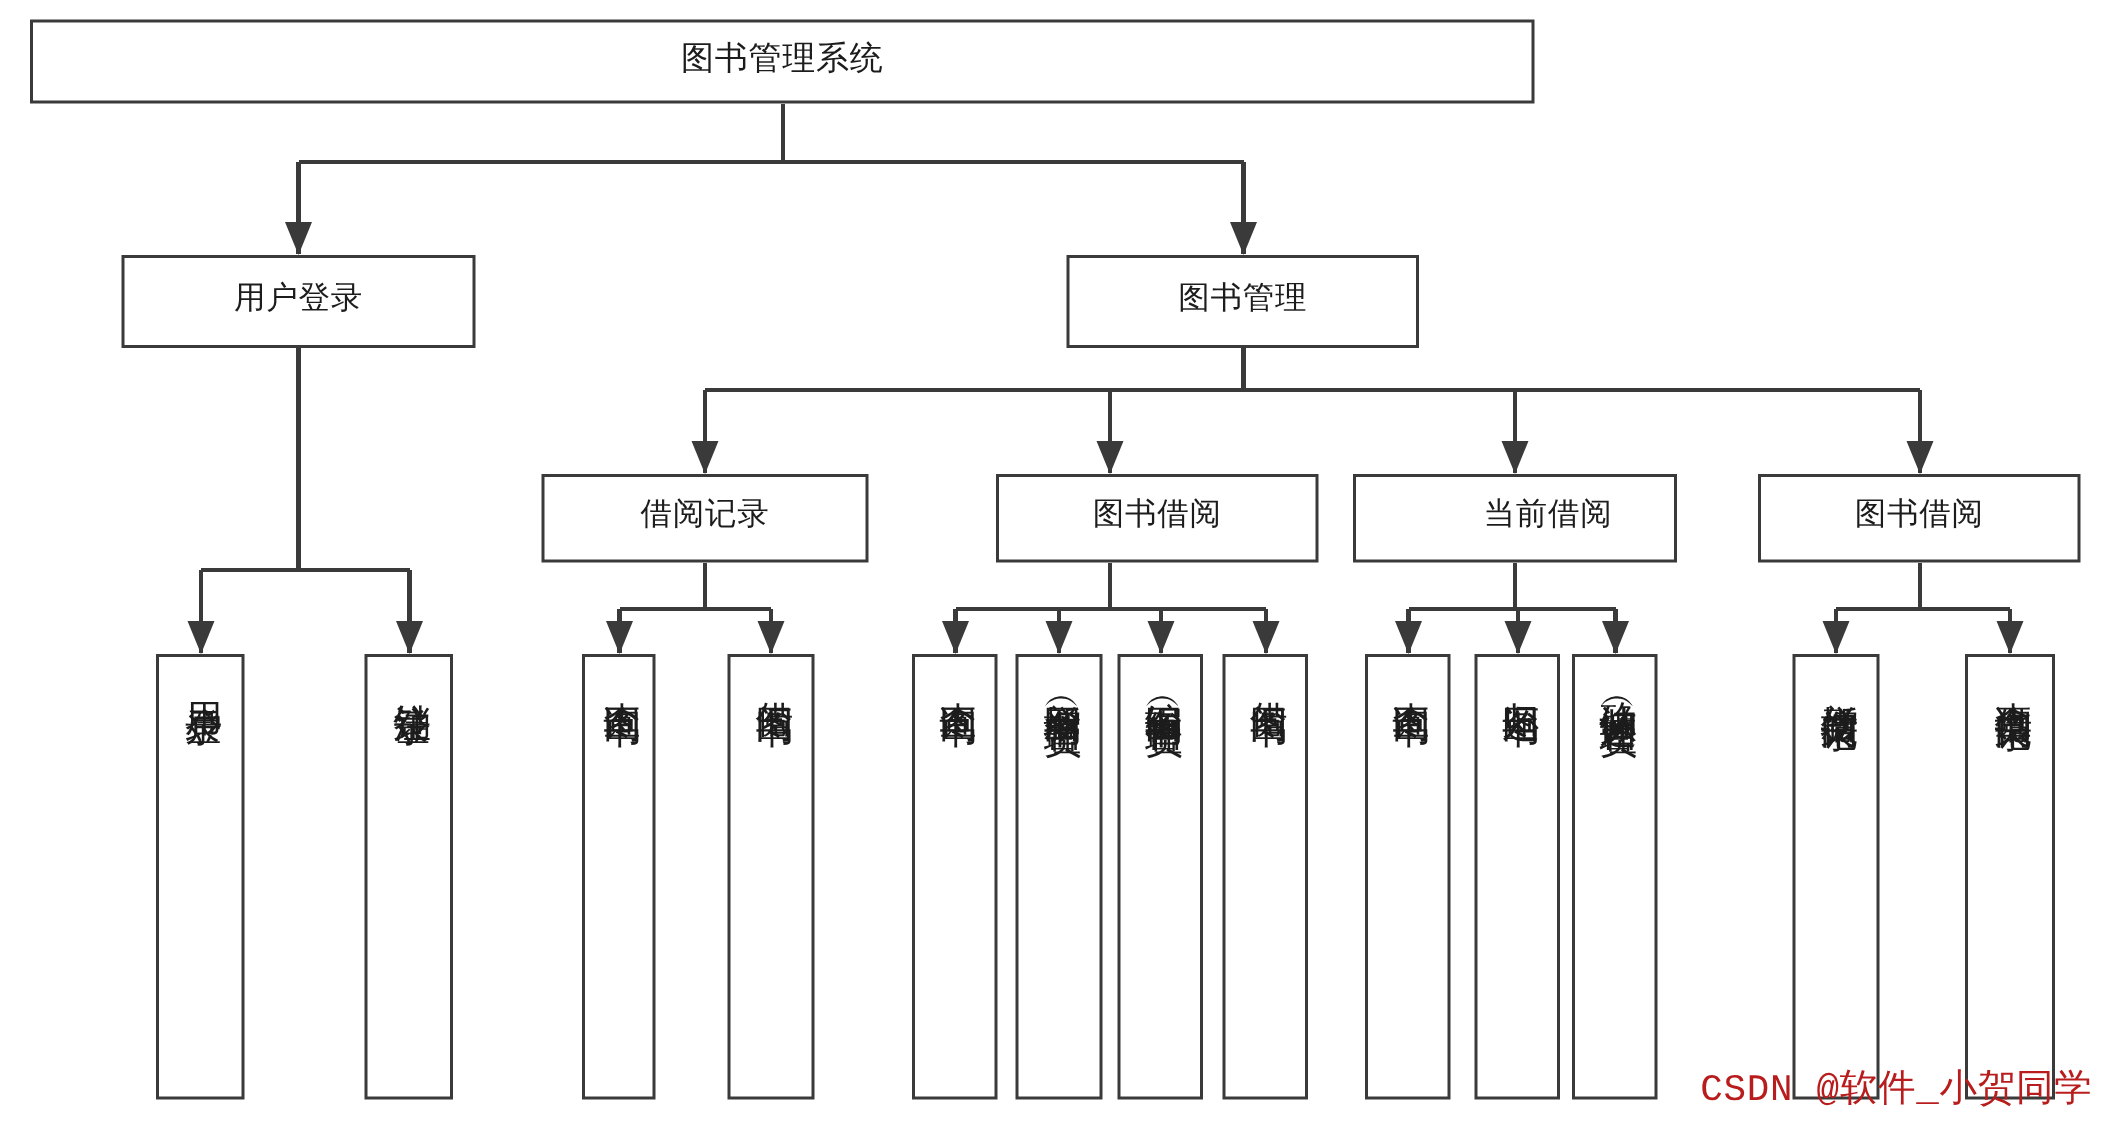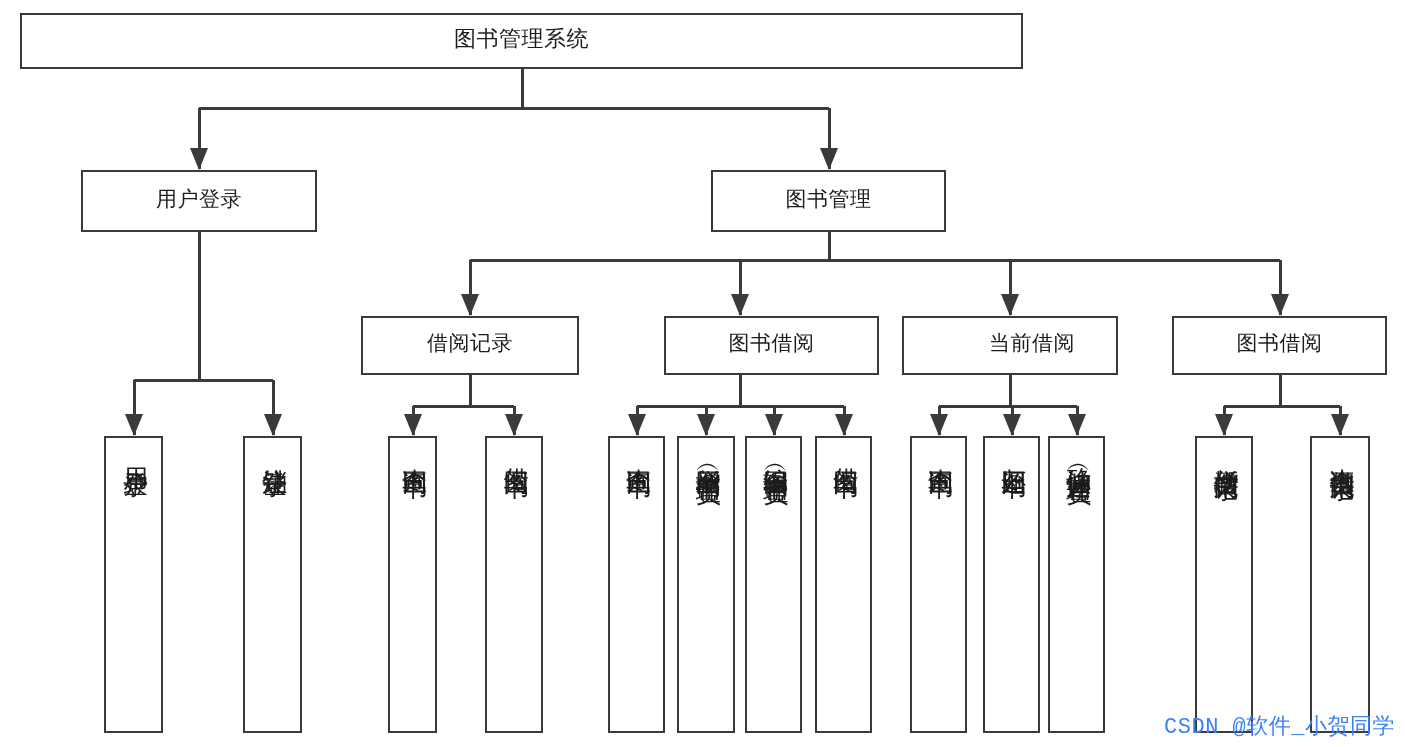--- a/index.html
+++ b/index.html
@@ -56,22 +56,22 @@
     text-orientation: upright;
     font-size: 25px;
     line-height: 1.02;
     letter-spacing: 2px;
   }
   .node.root .label { font-size: 22px; }
   .watermark {
     position: absolute;
     right: 10px;
     bottom: 6px;
-    font-size: 22px;
-    color: #3b82f6;
+    font-size: 25px;
+    color: #b91c1c;
     letter-spacing: 0.5px;
     white-space: nowrap;
     margin-left: 21px;
   }
 </style>
 </head>
 <body>
 
 <div id="canvas">
   <svg id="wires" viewBox="0 0 1405 747" xmlns="http://www.w3.org/2000/svg">

